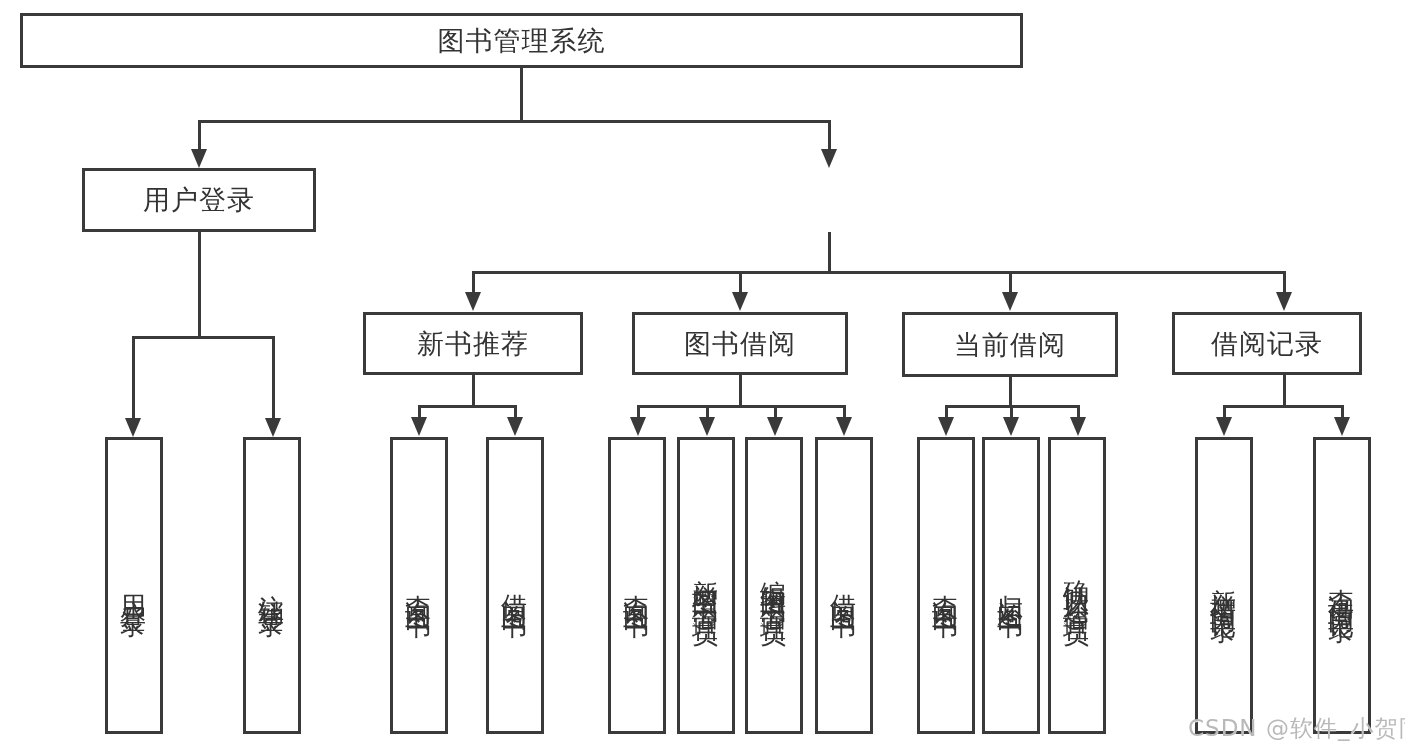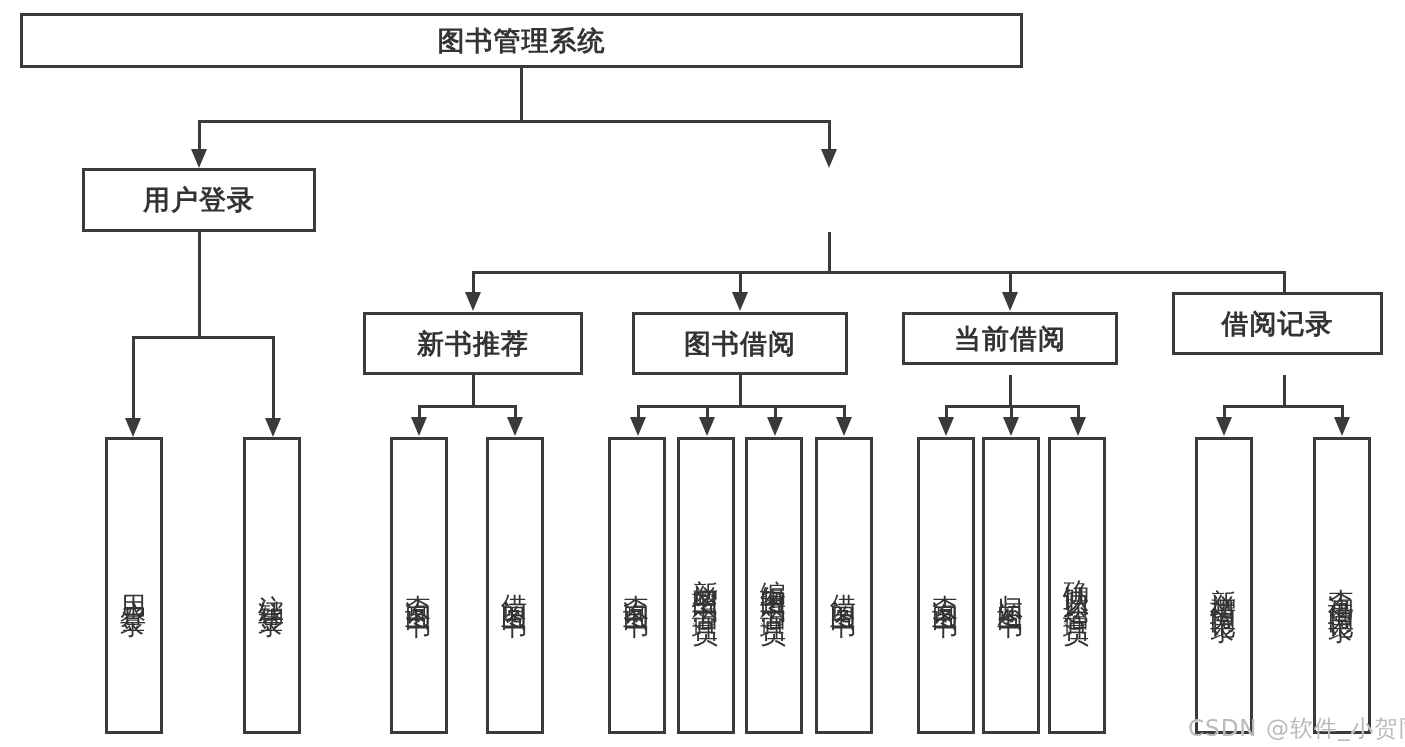--- a/index.html
+++ b/index.html
@@ -5,21 +5,21 @@
   html,body{margin:0;padding:0;background:#fff;}
   .canvas{
     position:relative;width:1405px;height:747px;background:#ffffff;
     font-family:"DejaVu Sans","Liberation Sans",sans-serif;
     overflow:hidden;color:#333333;
   }
   .node{
     position:absolute;box-sizing:border-box;background:#ffffff;
     border:3px solid #3a3a3a;
     display:flex;align-items:center;justify-content:center;
-    font-size:27px;color:#333333;letter-spacing:1px;font-weight:bold;
+    font-size:27px;color:#333333;letter-spacing:1px;
   }
   .leaf{
     position:absolute;box-sizing:border-box;background:#ffffff;
     border:3px solid #3a3a3a;
     display:flex;align-items:center;justify-content:center;
     writing-mode:vertical-rl;text-orientation:mixed;
     font-size:26px;color:#333333;letter-spacing:6px;
     overflow:hidden;
   }
   .vline{position:absolute;width:3px;background:#3a3a3a;}
@@ -72,24 +72,24 @@
   <div class="arrow" style="left:1002px;top:292px;"></div>
   <div class="vline" style="left:1283px;top:271px;height:23px;"></div>
   <div class="arrow" style="left:1276px;top:292px;"></div>
 
   <div class="node" style="left:632px;top:312px;width:216px;height:63px;">
     <span>图书借阅</span>
   </div>
   <div class="node" style="left:363px;top:312px;width:220px;height:63px;">
     <span>新书推荐</span>
   </div>
-  <div class="node" style="left:902px;top:312px;width:216px;height:53px;">
+  <div class="node" style="left:902px;top:312px;width:216px;height:65px;">
     <span>当前借阅</span>
   </div>
-  <div class="node" style="left:1172px;top:292px;width:211px;height:63px;">
+  <div class="node" style="left:1172px;top:312px;width:190px;height:63px;">
     <span>借阅记录</span>
   </div>
 
   <div class="vline" style="left:472px;top:375px;height:32px;"></div>
   <div class="hline" style="left:418px;top:405px;width:99px;"></div>
   <div class="vline" style="left:418px;top:405px;height:14px;"></div>
   <div class="arrow" style="left:411px;top:417px;"></div>
   <div class="vline" style="left:514px;top:405px;height:14px;"></div>
   <div class="arrow" style="left:507px;top:417px;"></div>
 

